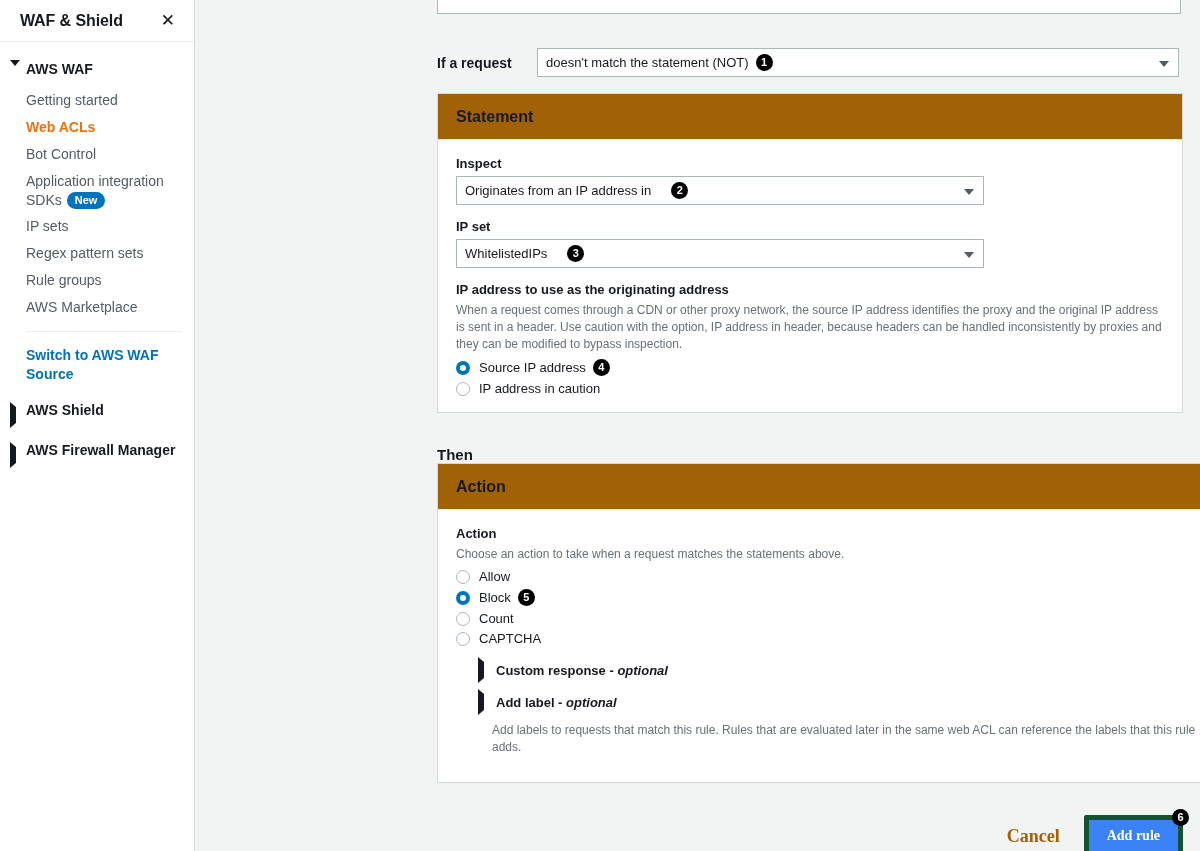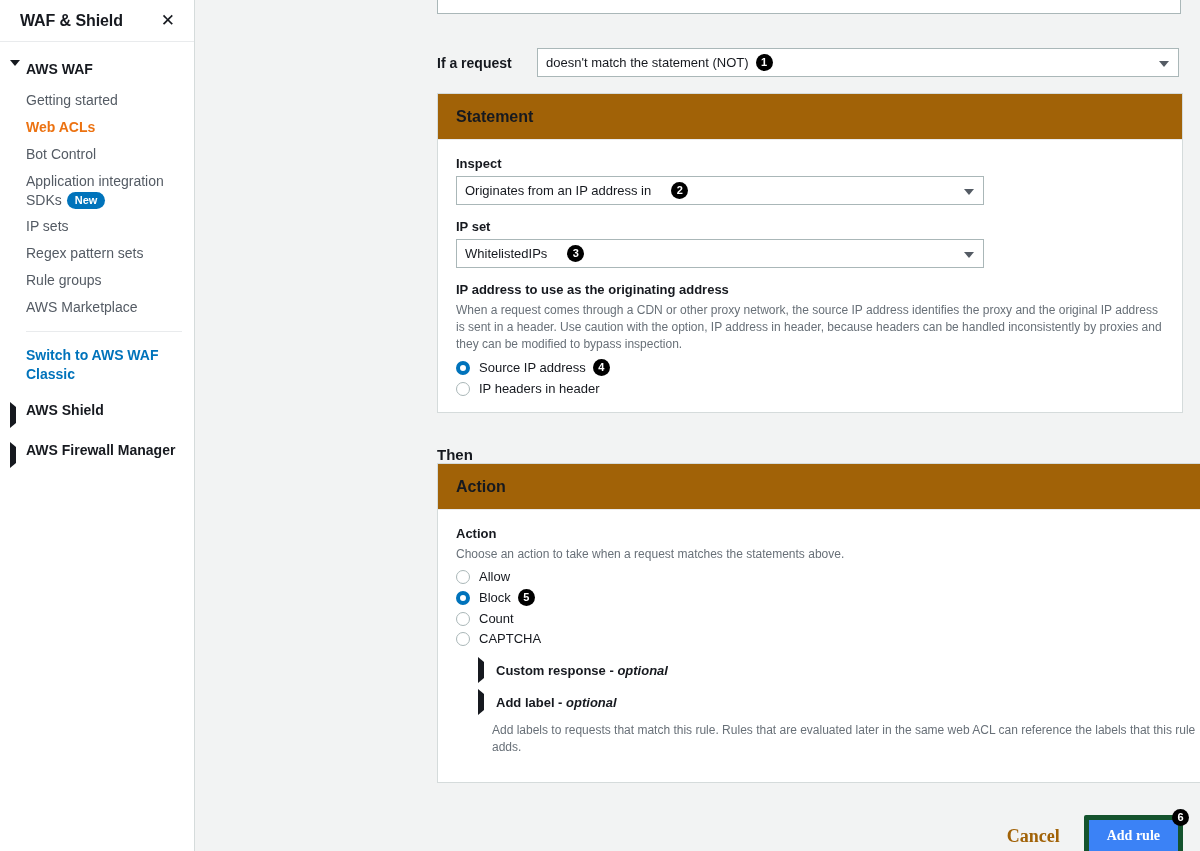--- a/index.html
+++ b/index.html
@@ -386,21 +386,21 @@
       <div class="nav-item">
         <span>Application integration SDKs</span><span class="badge-new">New</span>
       </div>
       <div class="nav-item">IP sets</div>
       <div class="nav-item">Regex pattern sets</div>
       <div class="nav-item">Rule groups</div>
       <div class="nav-item">AWS Marketplace</div>
 
       <div class="nav-hr"></div>
 
-      <div class="nav-item linkish">Switch to AWS WAF Classic</div>
+      <div class="nav-item linkish">Switch to AWS WAF Source</div>
 
       <div class="nav-spacer"></div>
 
       <div class="nav-group">
         <span class="caret"><span class="caret-right"></span></span>
         <span class="nav-group-label">AWS Shield</span>
       </div>
 
       <div class="nav-spacer"></div>
 
@@ -452,21 +452,21 @@
           <div class="field-desc">When a request comes through a CDN or other proxy network, the source IP address identifies the proxy and the original IP address is sent in a header. Use caution with the option, IP address in header, because headers can be handled inconsistently by proxies and they can be modified to bypass inspection.</div>
 
           <div class="radio-row">
             <span class="radio checked"></span>
             <span class="radio-label">Source IP address</span>
             <span class="anno">4</span>
           </div>
 
           <div class="radio-row">
             <span class="radio"></span>
-            <span class="radio-label">IP headers in header</span>
+            <span class="radio-label">IP address in caution</span>
           </div>
         </div>
 
       </div>
     </div>
 
     <div class="then-label">Then</div>
 
     <div class="panel" id="action-panel">
       <div class="panel-header">Action</div>

